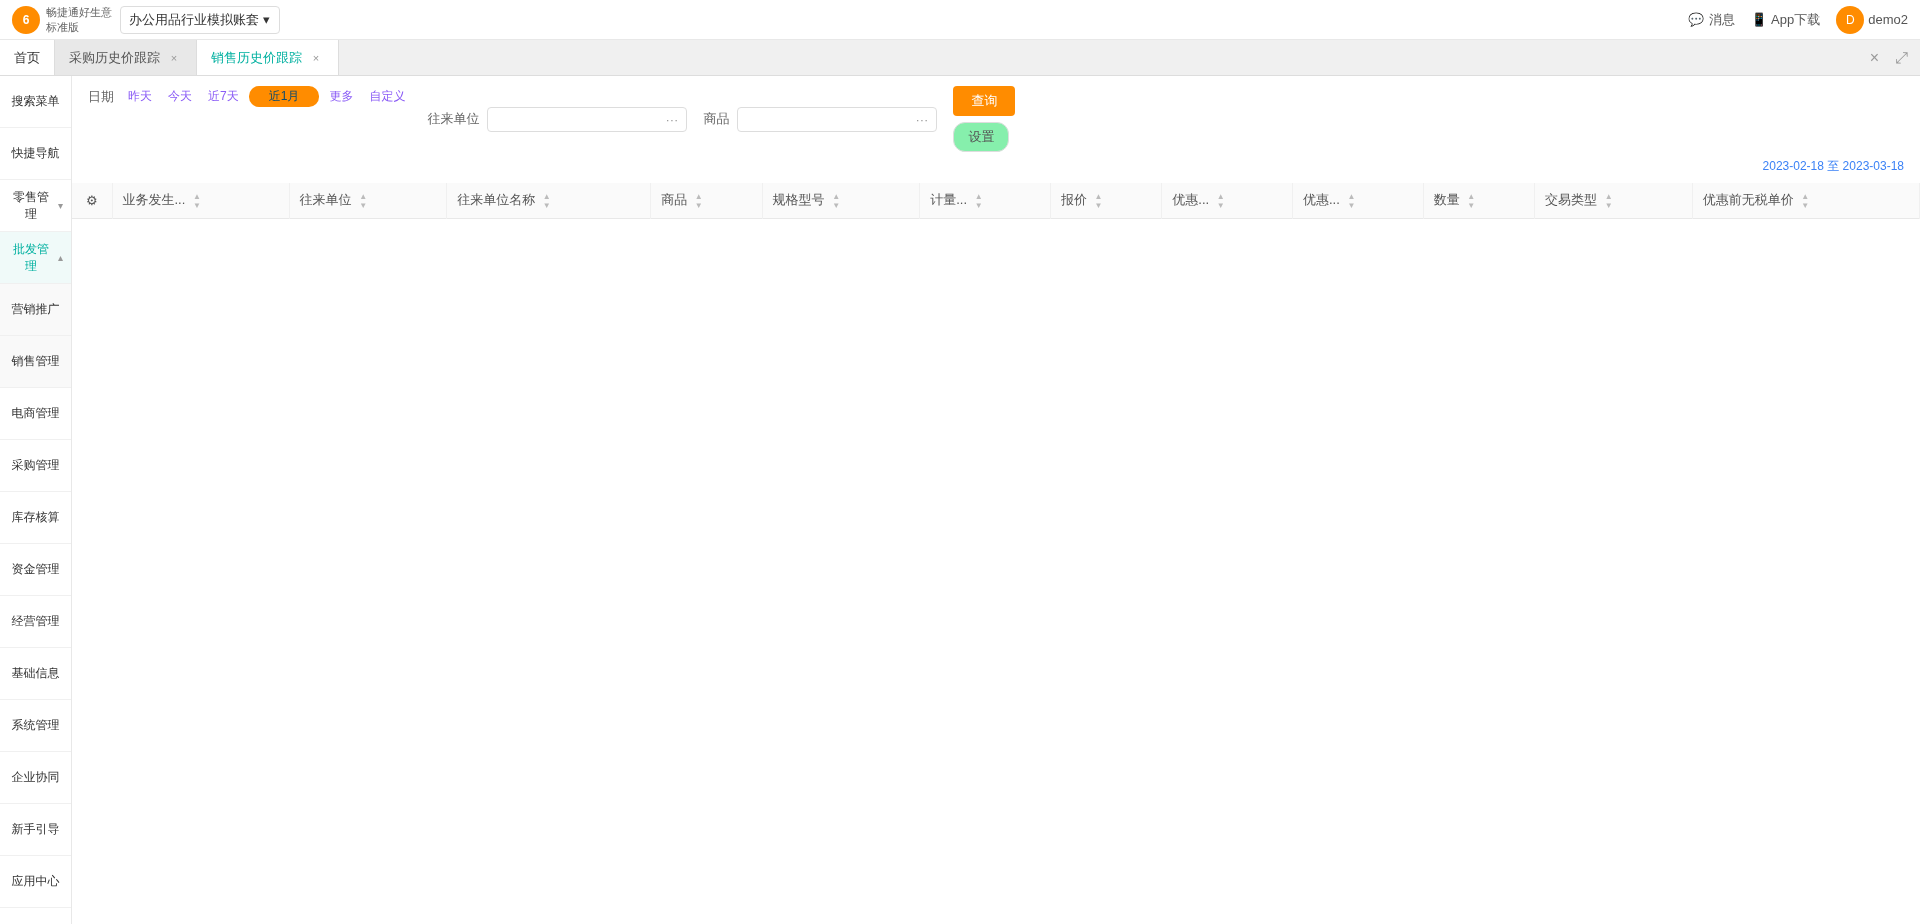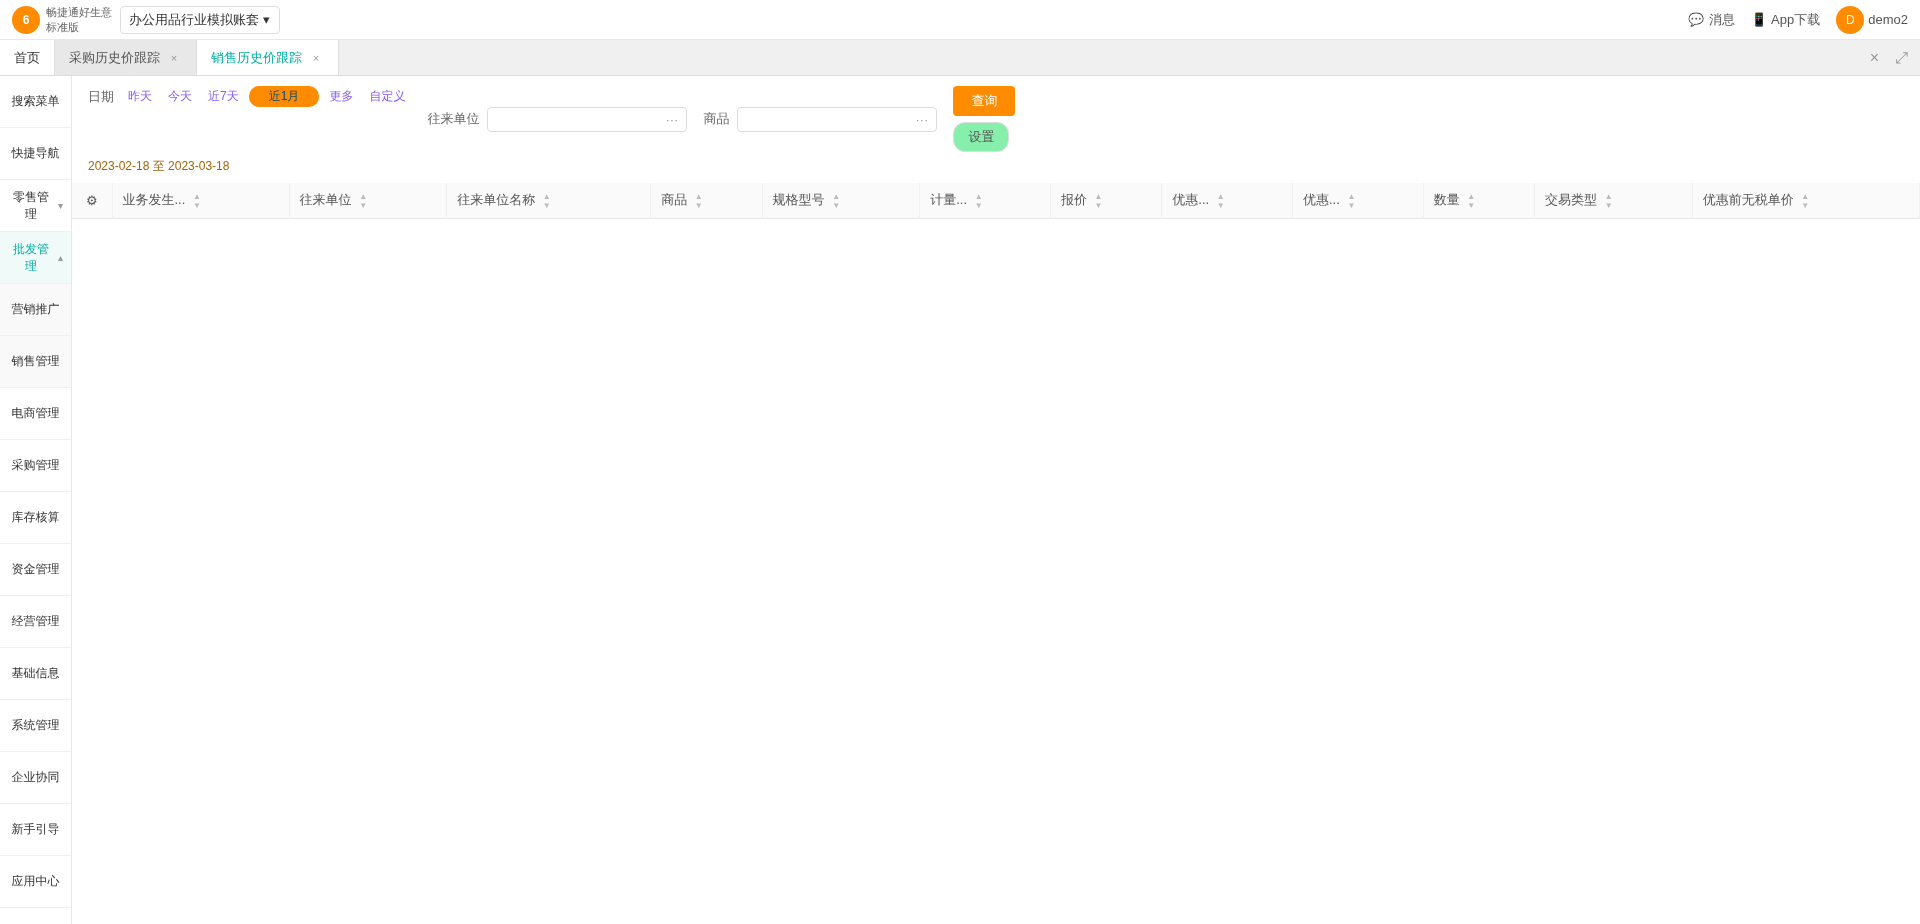--- a/index.html
+++ b/index.html
@@ -510,21 +510,21 @@
               <span class="filter-input-text"></span>
               <span class="filter-dots">···</span>
             </div>
           </div>
           <div style="display:flex; flex-direction:column; gap:6px; align-items:flex-start;">
             <button class="search-button">查询</button>
             <button class="settings-btn">设置</button>
           </div>
         </div>
       </div>
-      <div style="padding: 2px 16px 8px; color:#a16207; font-size:12px;">
+      <div style="padding: 2px 16px 8px; color:#3b82f6; font-size:12px;text-align:right;">
         <span>2023-02-18 至 2023-03-18</span>
       </div>
 
       <div class="table-container">
         <table>
           <thead>
             <tr>
               <th class="th-settings">
                 <span>⚙</span>
               </th>

